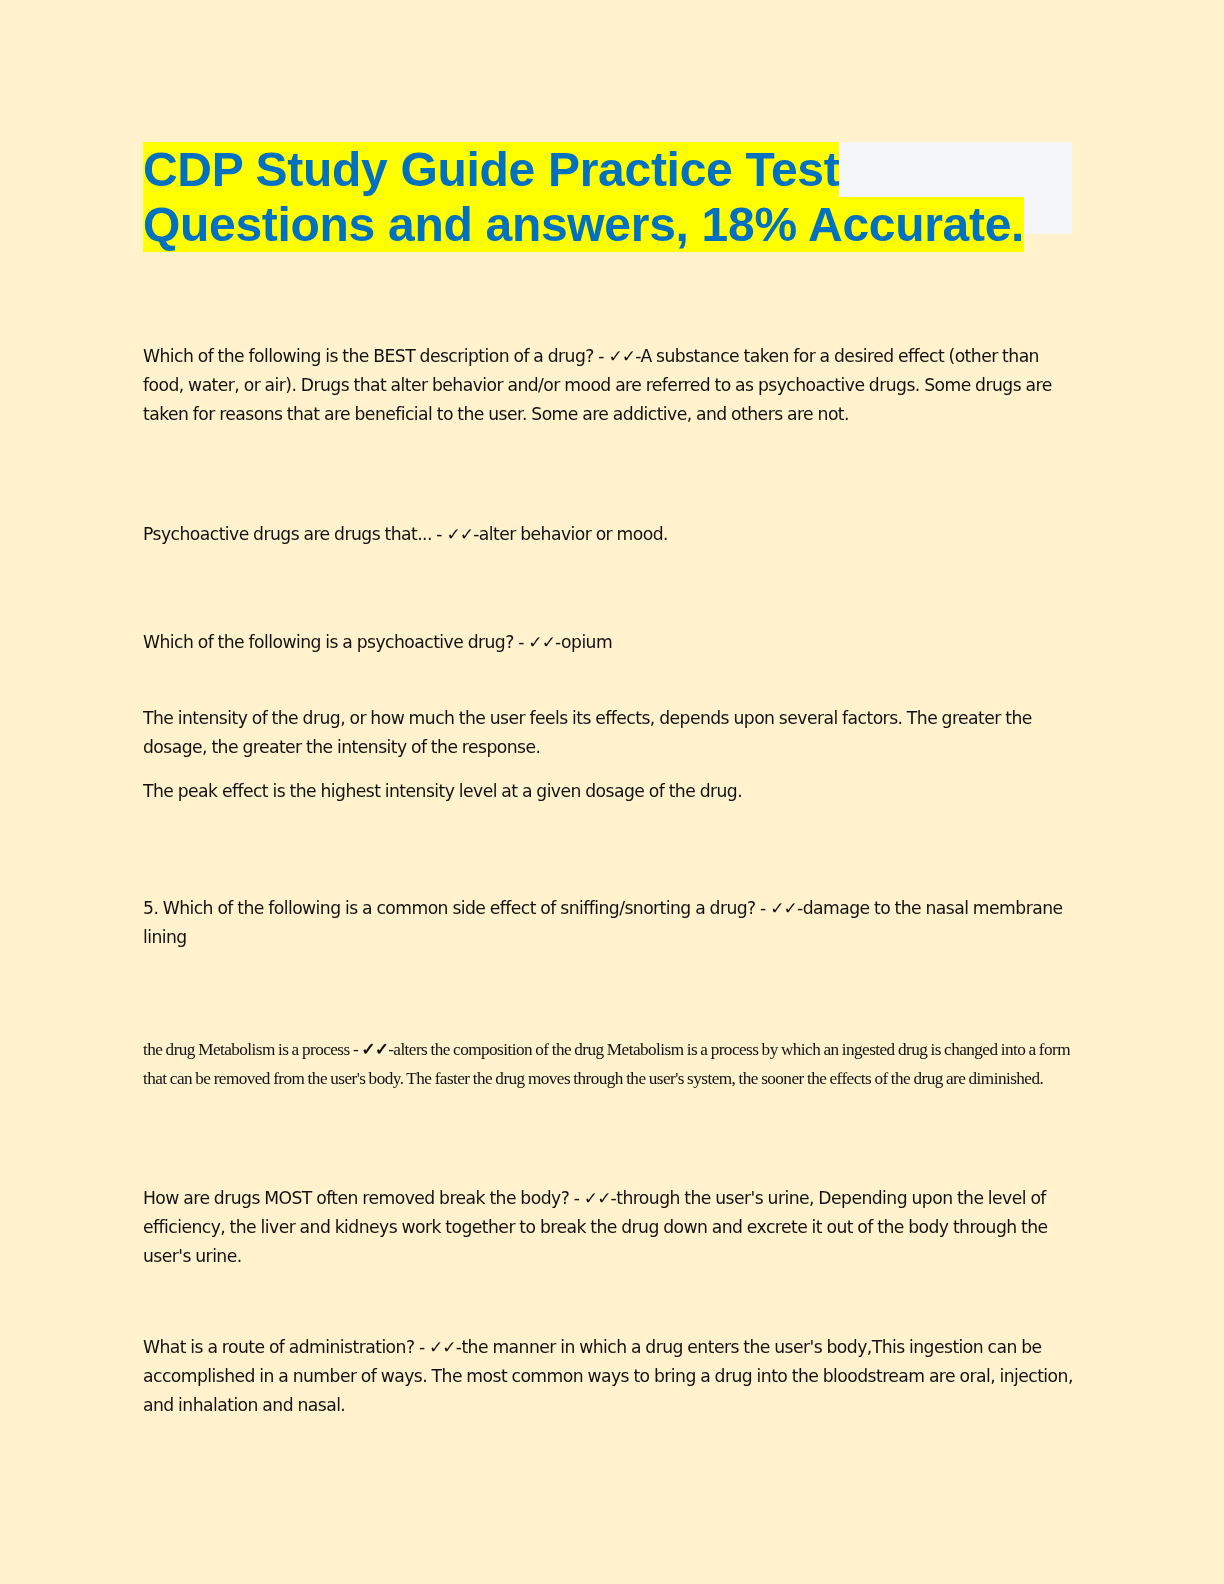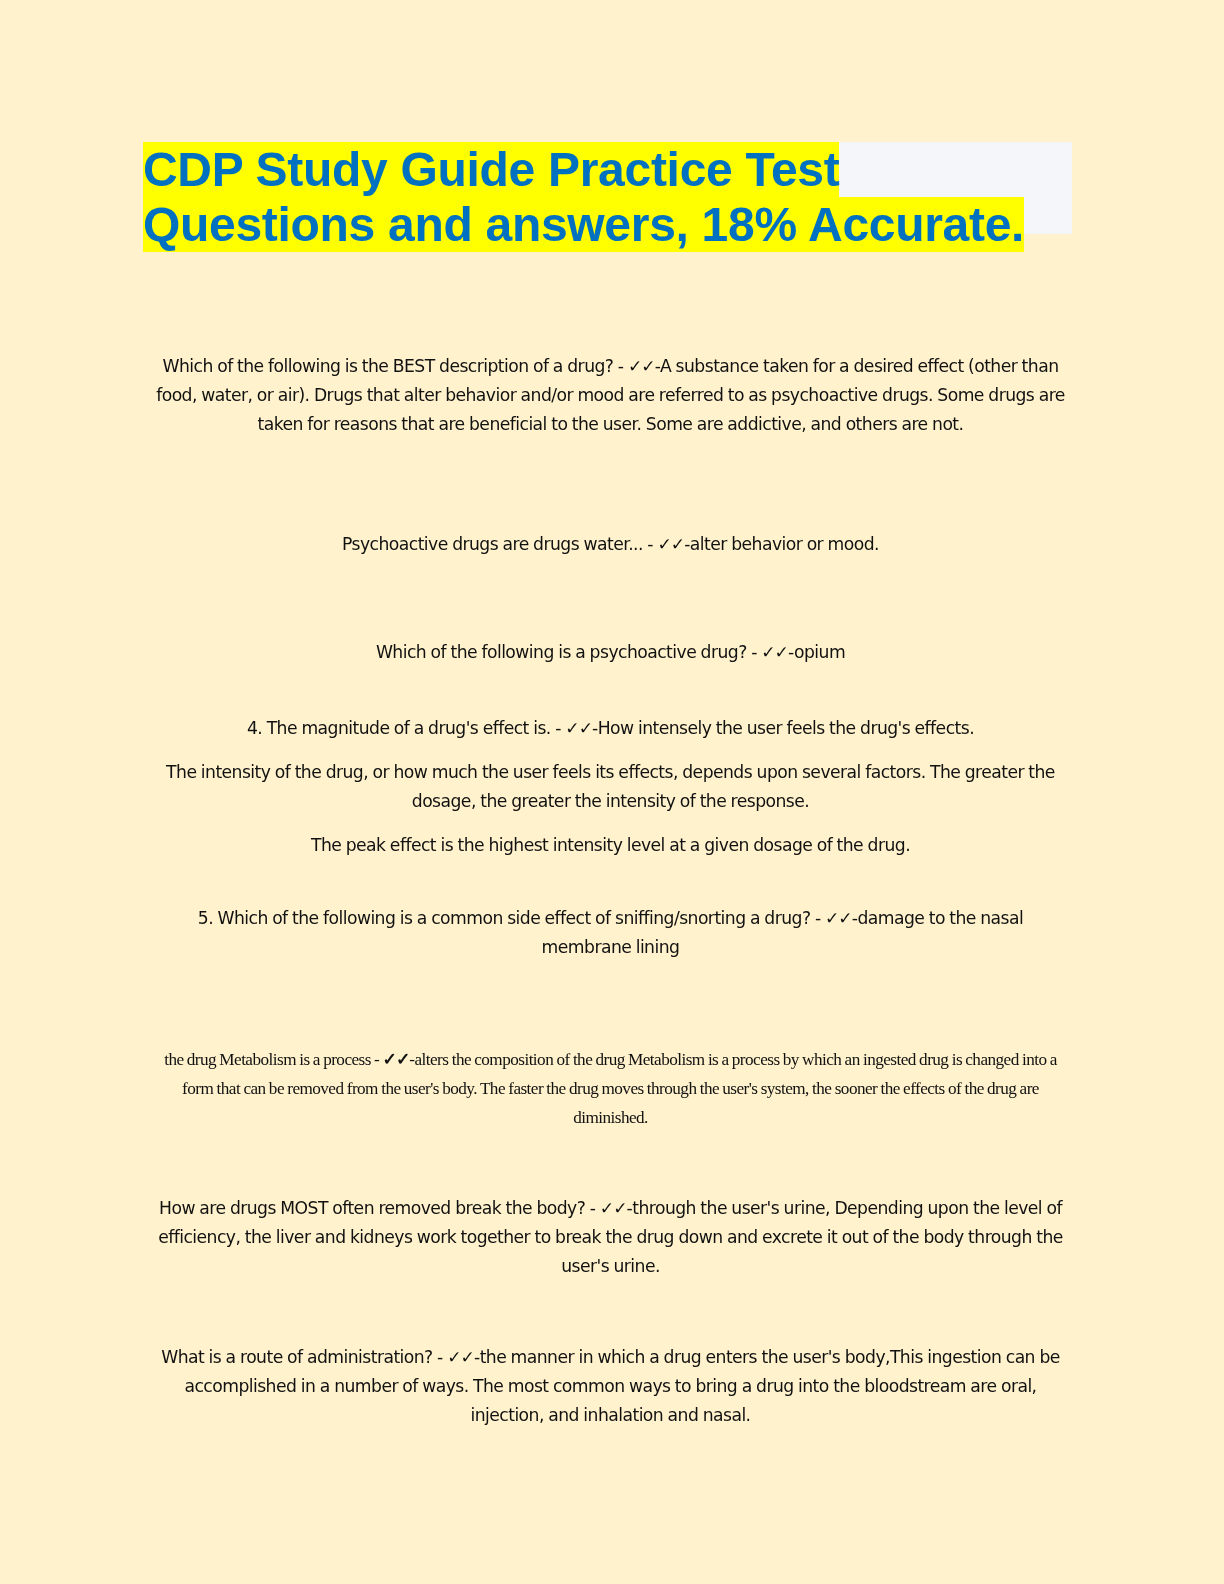--- a/index.html
+++ b/index.html
@@ -43,22 +43,21 @@
       width: 935px;
       margin: 0;
       font-family: "DejaVu Sans", sans-serif;
       font-size: 17.2px;
       line-height: 29px;
       color: #111111;
       letter-spacing: -0.55px;
       word-spacing: -0.5px;
     }
     .qa p {
-      margin: 10px;
-      text-align: center;
+      margin: 0;
     }
     .qa p + p {
       margin-top: 15px;
     }
     .check {
       font-weight: bold;
       letter-spacing: -1px;
     }
   </style>
 </head>
@@ -69,29 +68,28 @@
     <span class="hl">CDP Study Guide Practice Test</span><br>
     <span class="hl">Questions and answers, 18% Accurate.</span>
   </h1>
 </div>
 
 <div class="qa" style="top:342px;">
   <p><span>Which of the following is the BEST description of a drug?</span><span> - </span><span class="check">✓✓</span><span>-A substance taken for a desired effect (other than food, water, or air). Drugs that alter behavior and/or mood are referred to as psychoactive drugs. Some drugs are taken for reasons that are beneficial to the user. Some are addictive, and others are not.</span></p>
 </div>
 
 <div class="qa" style="top:520px;">
-  <p><span>Psychoactive drugs are drugs water...</span><span> - </span><span class="check">✓✓</span><span>-alter behavior or mood.</span></p>
+  <p><span>Psychoactive drugs are drugs that...</span><span> - </span><span class="check">✓✓</span><span>-alter behavior or mood.</span></p>
 </div>
 
 <div class="qa" style="top:628px;">
   <p><span>Which of the following is a psychoactive drug?</span><span> - </span><span class="check">✓✓</span><span>-opium</span></p>
 </div>
 
 <div class="qa" style="top:704px;">
-  <p><span>4. The magnitude of a drug's effect is.</span><span> - </span><span class="check">✓✓</span><span>-How intensely the user feels the drug's effects.</span></p>
   <p>The intensity of the drug, or how much the user feels its effects, depends upon several factors. The greater the dosage, the greater the intensity of the response.</p>
   <p>The peak effect is the highest intensity level at a given dosage of the drug.</p>
 </div>
 
 <div class="qa" style="top:894px;">
   <p><span>5. Which of the following is a common side effect of sniffing/snorting a drug?</span><span> - </span><span class="check">✓✓</span><span>-damage to the nasal membrane lining</span></p>
 </div>
 
 <div class="qa" style="top:1035px;font-family:Liberation Serif, serif;">
   <p><span>the drug Metabolism is a process</span><span> - </span><span class="check">✓✓</span><span>-alters the composition of the drug Metabolism is a process by which an ingested drug is changed into a form that can be removed from the user's body. The faster the drug moves through the user's system, the sooner the effects of the drug are diminished.</span></p>

